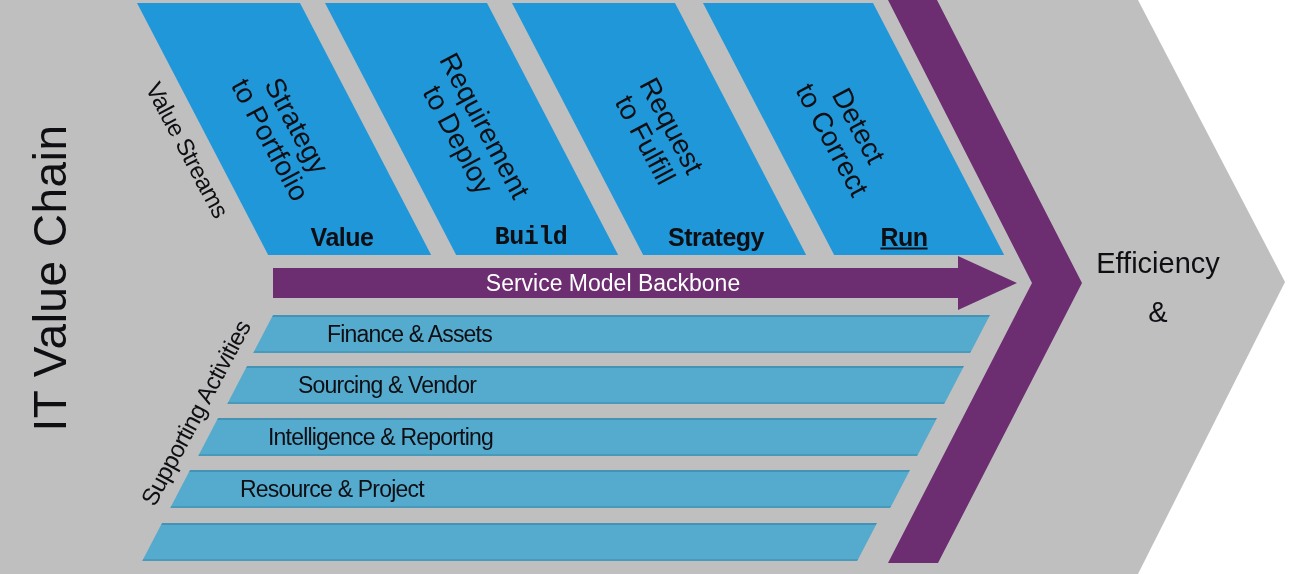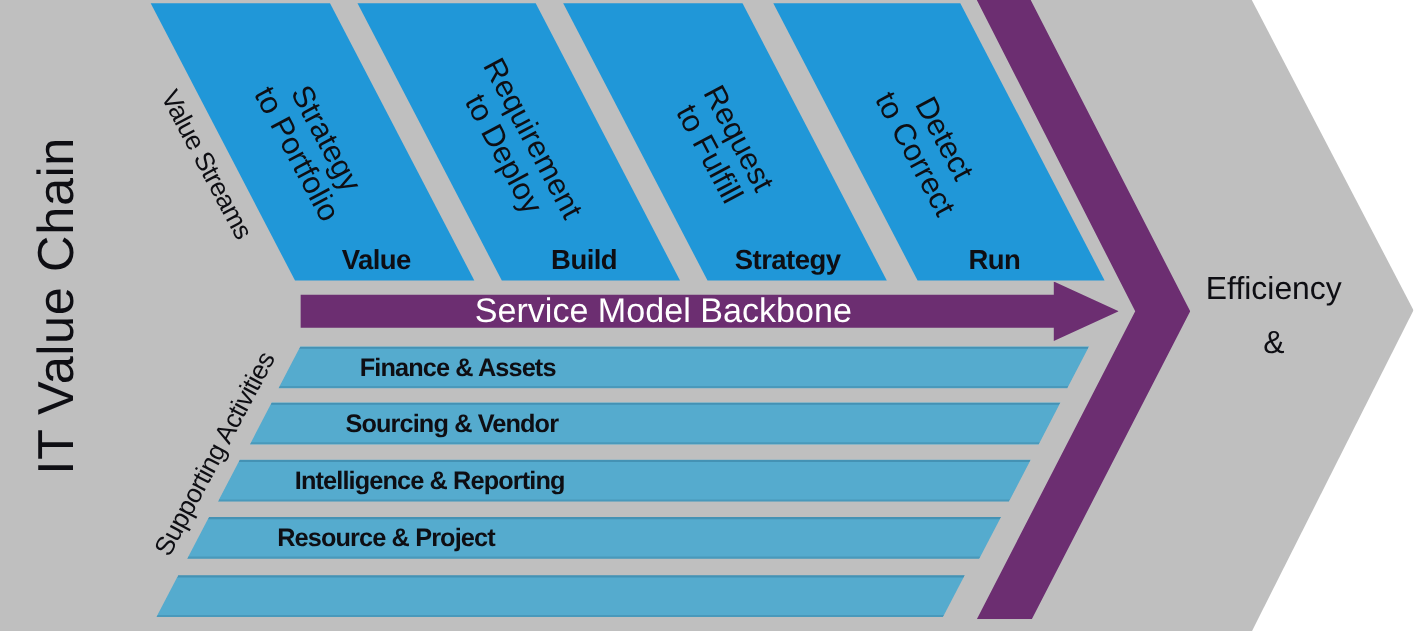--- a/index.html
+++ b/index.html
@@ -36,37 +36,37 @@
     position:absolute;font-weight:bold;font-size:25px;letter-spacing:-0.5px;
     transform:translate(-50%,-50%);white-space:nowrap;
   }
   
   .smb{
     position:absolute;left:273px;top:256px;width:744px;height:54px;
     background:var(--purple,#6c2e71);
     clip-path:polygon(0 12px,685px 12px,685px 0,744px 27px,685px 54px,685px 42px,0 42px);
   }
   .smb-label{
-    position:absolute;left:330px;top:27px;transform:translate(-50%,-50%);
-    color:var(--white_text,#ffffff);font-size:31px;white-space:nowrap;
+    position:absolute;left:340px;top:27px;transform:translate(-50%,-50%);
+    color:var(--white_text,#ffffff);font-size:23px;white-space:nowrap;
   }
   
   .chevron{
     position:absolute;left:884px;top:0;width:198px;height:563px;
     background:var(--purple,#6c2e71);
     clip-path:polygon(4px 0,53px 0,198px 283px,54px 563px,4px 563px,148px 283px);
   }
   
   .bar{
     position:absolute;height:38px;background:var(--bar_teal,#55abce);
     transform:skewX(-27.5deg);transform-origin:0 0;
     box-shadow:inset 0 2px 0 rgba(10,60,90,.22), inset 0 -2px 0 rgba(10,60,90,.16);
   }
   .bar-label{
-    position:absolute;font-weight:bold;font-size:23px;letter-spacing:-0.8px;
+    position:absolute;font-weight:normal;font-size:23px;letter-spacing:-0.8px;
     transform:translateY(-50%);white-space:nowrap;
   }
   
   .outcome{
     position:absolute;left:1158px;top:288px;transform:translate(-50%,-50%);
     text-align:center;font-size:29px;line-height:49px;white-space:nowrap;
   }
 </style>
 </head>
 <body>
@@ -95,41 +95,41 @@
   <div class="stream-name" style="left:658px;top:133px;">
     <div>Request</div>
     <div>to Fulfill</div>
   </div>
   <div class="stream-name" style="left:845px;top:133px;">
     <div>Detect</div>
     <div>to Correct</div>
   </div>
 
   <div class="phase" style="left:342px;top:237px;">Value</div>
-  <div class="phase" style="left:531px;top:237px;">Build</div>
+  <div class="phase" style="left:531px;top:237px;font-family:Liberation Mono, monospace;">Build</div>
   <div class="phase" style="left:716px;top:237px;">Strategy</div>
-  <div class="phase" style="left:904px;top:237px;">Run</div>
+  <div class="phase" style="left:904px;top:237px;text-decoration:underline;">Run</div>
 
   <div class="smb">
     <div class="smb-label">Service Model Backbone</div>
   </div>
 
   <div class="chevron"></div>
 
   <div class="lbl diag-label rot-up" style="left:196px;top:413px;">Supporting Activities</div>
 
   <div class="bar" style="left:273px;top:315px;width:717px;"></div>
   <div class="bar" style="left:247px;top:366px;width:717px;"></div>
   <div class="bar" style="left:218px;top:418px;width:719px;"></div>
   <div class="bar" style="left:190px;top:470px;width:720px;"></div>
   <div class="bar" style="left:162px;top:523px;width:715px;"></div>
 
   <div class="bar-label" style="left:327px;top:334px;">Finance &amp; Assets</div>
-  <div class="bar-label" style="left:298px;top:385px;margin-left:16px;">Sourcing &amp; Vendor</div>
+  <div class="bar-label" style="left:298px;top:385px;">Sourcing &amp; Vendor</div>
   <div class="bar-label" style="left:268px;top:437px;text-align:center;">Intelligence &amp; Reporting</div>
-  <div class="bar-label" style="left:252px;top:489px;">Resource &amp; Project</div>
+  <div class="bar-label" style="left:240px;top:489px;">Resource &amp; Project</div>
 
   <div class="outcome">
     <div>Efficiency</div>
     <div>&amp;</div>
   </div>
 
 </div>
 
 </body></html>

